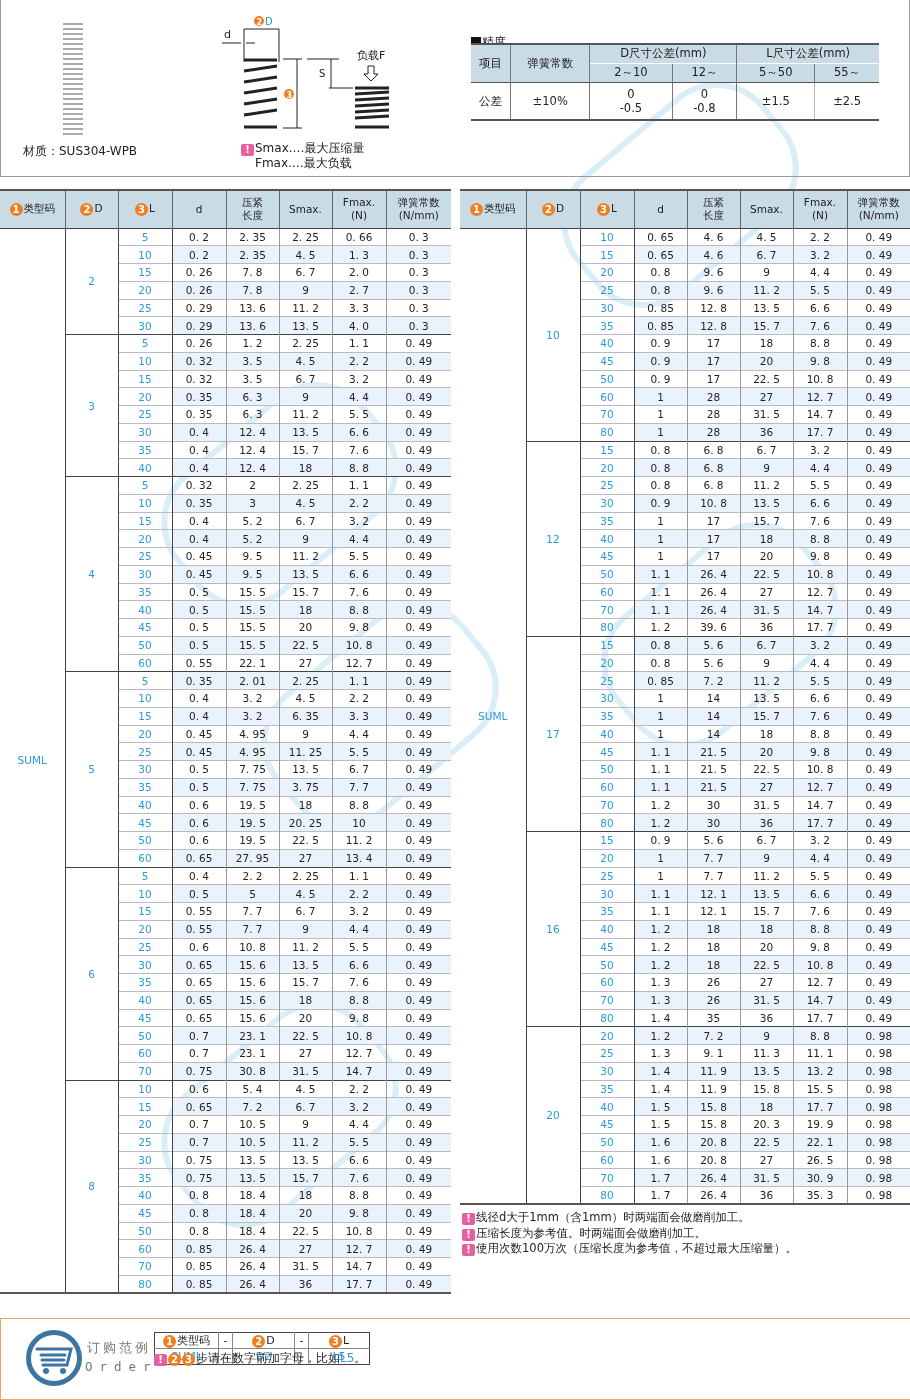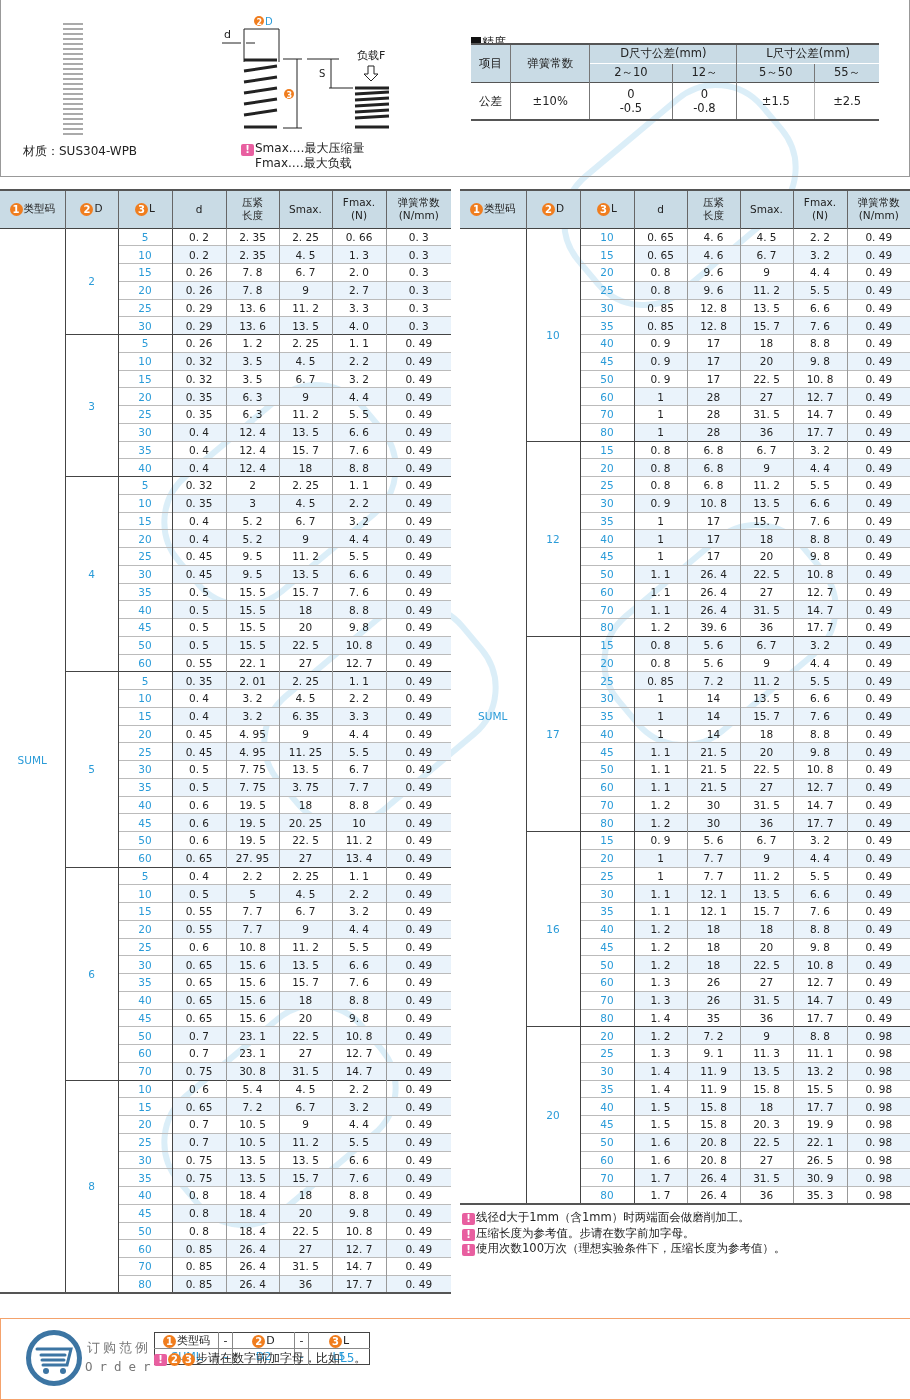--- a/index.html
+++ b/index.html
@@ -1120,22 +1120,22 @@
         <td class="v">26. 4</td>
         <td class="v">36</td>
         <td class="v">35. 3</td>
         <td class="v">0. 98</td>
       </tr>
     </tbody>
 </table>
 
 <div class="footnotes">
   <div><span class="warn">!</span><span>线径d大于1mm（含1mm）时两端面会做磨削加工。</span></div>
-  <div><span class="warn">!</span><span>压缩长度为参考值。步请在数字前加字母。</span></div>
-  <div><span class="warn">!</span><span>使用次数100万次（理想实验条件下，压缩长度为参考值）。</span></div>
+  <div><span class="warn">!</span><span>压缩长度为参考值。时两端面会做磨削加工。</span></div>
+  <div><span class="warn">!</span><span>使用次数100万次（压缩长度为参考值，不超过最大压缩量）。</span></div>
 </div>
 
 <div class="order">
   <div class="cart">
     <svg width="46" height="46" viewBox="0 0 46 46">
       <g stroke="#3c75a3" stroke-width="3" fill="none" stroke-linecap="round">
         <path d="M6 14 H40 L36 30 H12"></path>
           <path d="M10 20 H34 M11 25 H33"></path>
       </g>
       <circle cx="15" cy="36" r="3" fill="#3c75a3"></circle>

